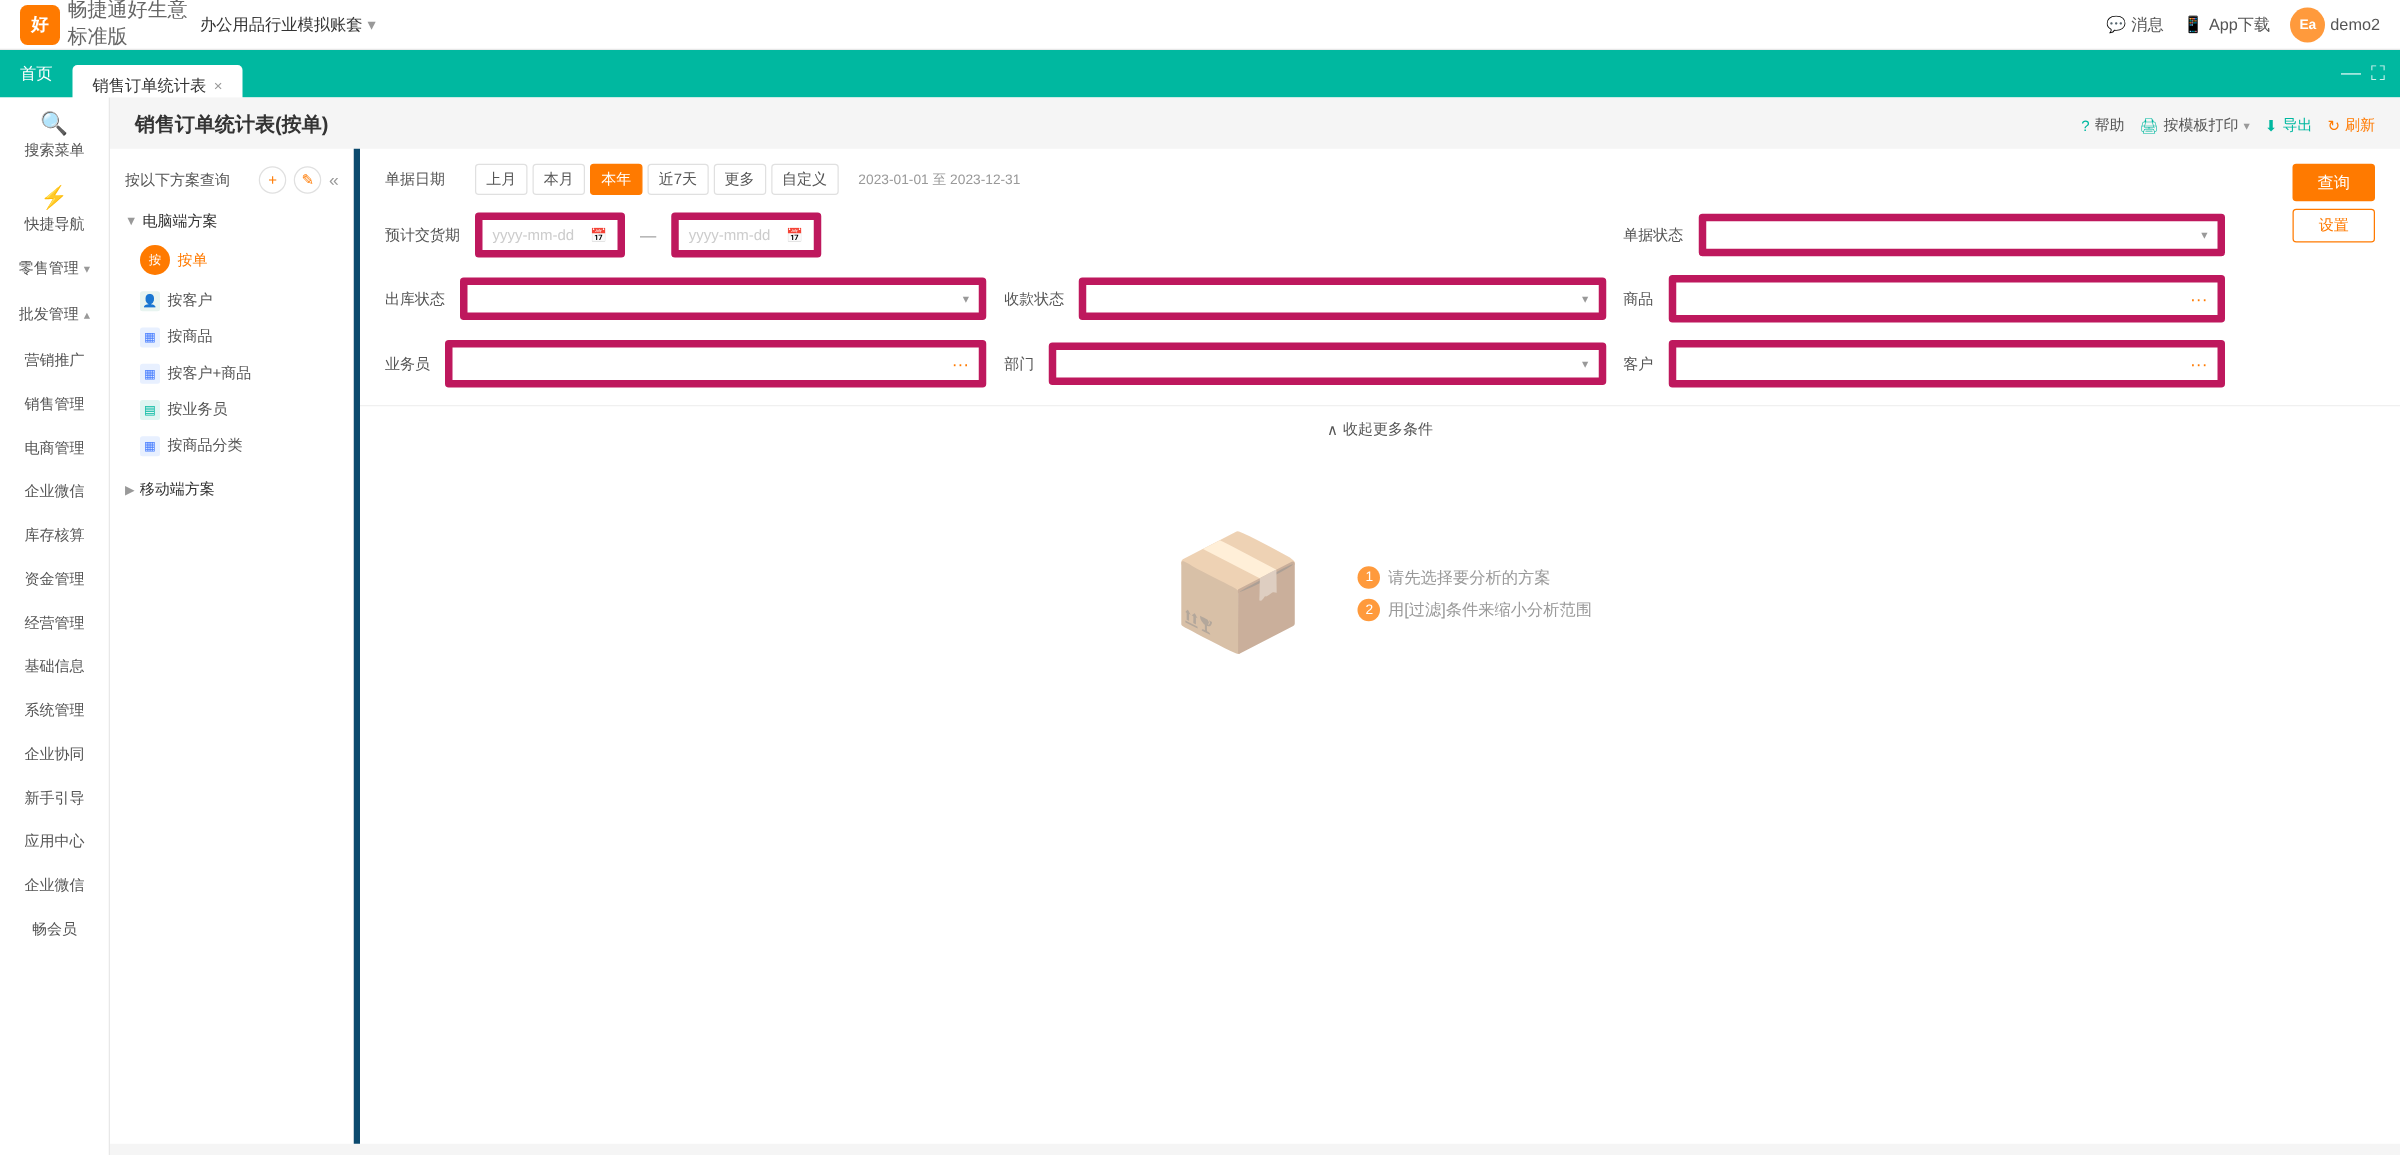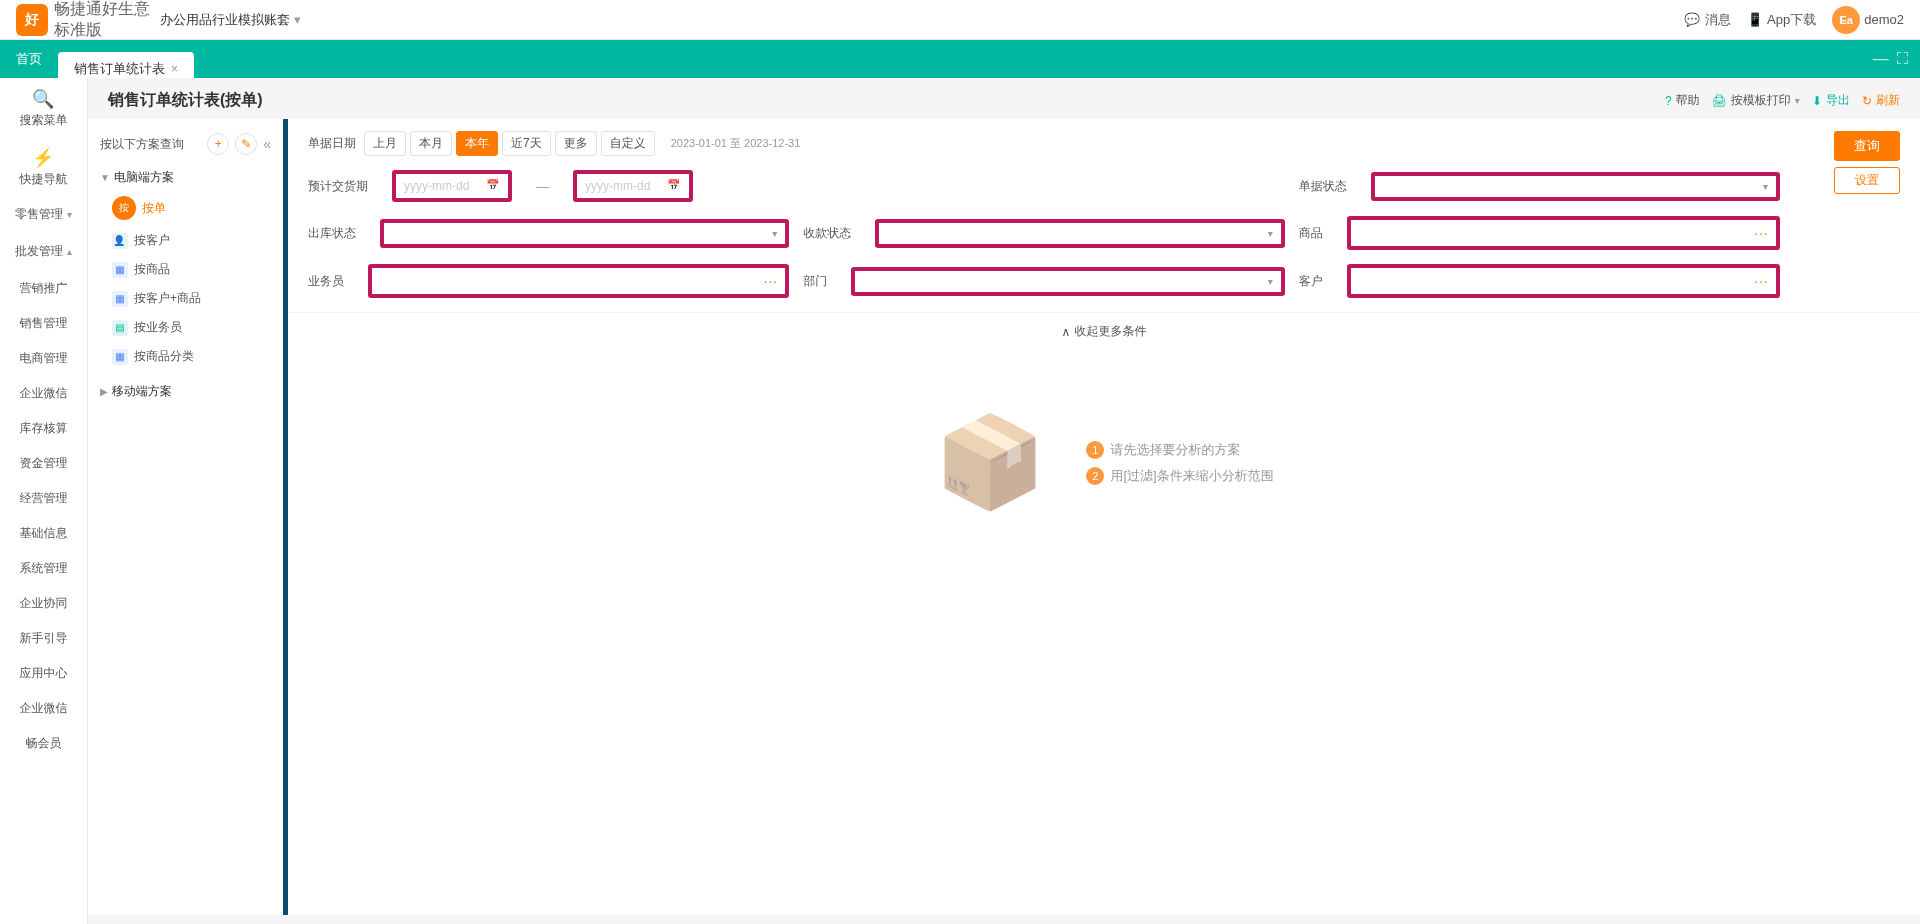--- a/index.html
+++ b/index.html
@@ -151,25 +151,25 @@
       padding: 10px 4px 8px; cursor: pointer; color: #555; font-size: 12px; text-align: center;
     }
     .nav-item .ni-icon { font-size: 18px; margin-bottom: 2px; }
     .nav-item.has-sub { flex-direction: row; justify-content: center; gap: 4px; padding: 10px 8px; }
     .nav-item.has-sub .ni-arrow { font-size: 10px; color: #999; }
 
     .filter-section {
       padding: 12px 20px 0;
       position: relative;
     }
-    .filter-cell { display: flex; align-items: center; gap: 24px; }
+    .filter-cell { display: flex; align-items: center; gap: 12px; }
     .fc-label { font-size: 12px; color: #555; white-space: nowrap; }
     .fc-input {
-      flex: 1; border: 4px solid #be185d; border-radius: 3px;
-      padding: 5px 8px; font-size: 12px; display: flex; 
+      flex: 1; border: 6px solid #be185d; border-radius: 3px;
+      padding: 5px 8px; font-size: 12px; display: flex; align-items: center;
       justify-content: space-between; cursor: pointer; min-height: 28px;
     }
     .fc-input .placeholder { color: #ccc; }
     .fc-input .arrow { color: #999; font-size: 10px; }
     .fc-input .dots { color: #ff7a00; font-size: 14px; }
 
     .date-quick-btns { display: flex; align-items: center; gap: 4px; }
   </style>
 </head>
 <body>
@@ -364,21 +364,21 @@
           </div>
         </div>
       </div>
 
       <div class="right-panel">
 
         <div class="filter-section">
 
           <div style="display:flex; align-items:flex-start; gap:16px; margin-bottom:14px; padding-right: 120px;">
 
-            <div style="display:flex; align-items:center; gap:8px; flex:none;justify-content:flex-end;">
+            <div style="display:flex; align-items:center; gap:24px; flex:none;justify-content:flex-end;">
               <span class="fc-label">单据日期</span>
               <div class="date-quick-btns">
                 <button class="date-btn">上月</button>
                 <button class="date-btn">本月</button>
                 <button class="date-btn active">本年</button>
                 <button class="date-btn">近7天</button>
                 <button class="date-btn">更多</button>
                 <button class="date-btn">自定义</button>
               </div>
             </div>

